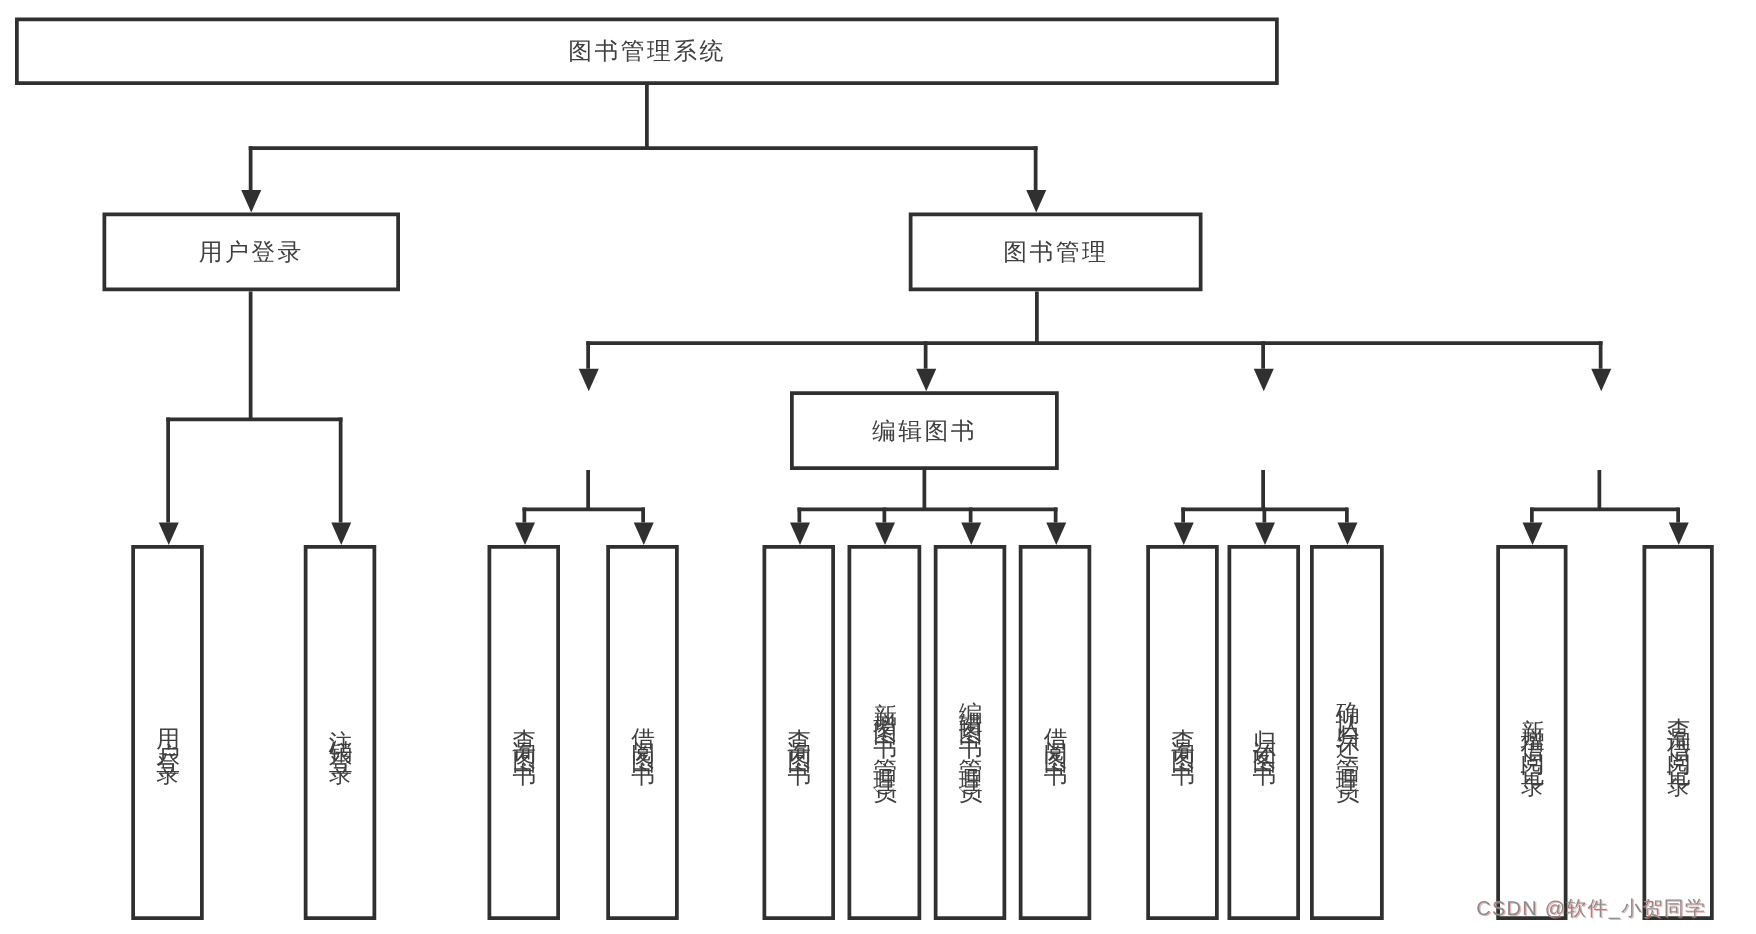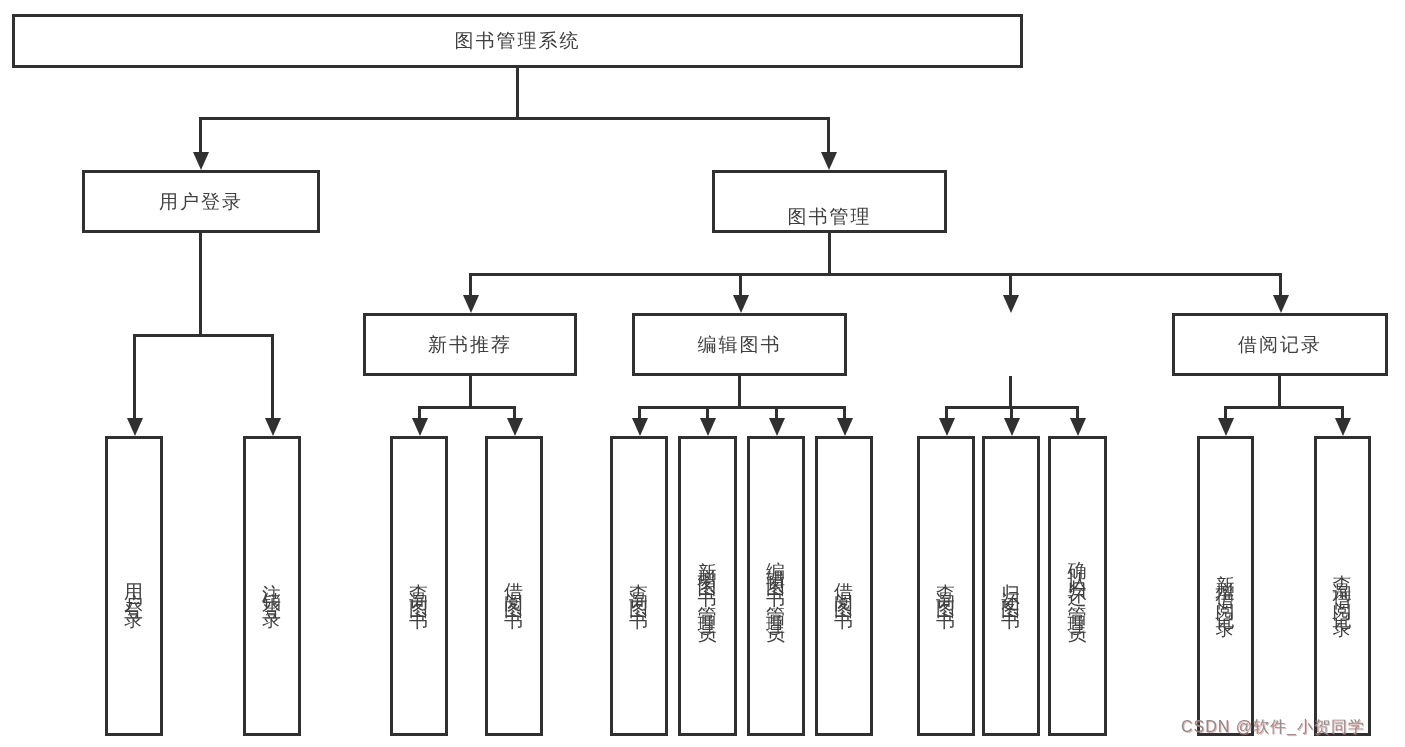--- a/index.html
+++ b/index.html
@@ -78,32 +78,26 @@
   <div class="arrow" style="left:1224px;top:406px;height:12px;"></div>
   <div class="arrow" style="left:1341px;top:406px;height:12px;"></div>
 
   <div class="box" style="left:12px;top:14px;width:1011px;height:54px;">
     <span>图书管理系统</span>
   </div>
 
   <div class="box" style="left:82px;top:170px;width:238px;height:63px;">
     <span>用户登录</span>
   </div>
-  <div class="box" style="left:712px;top:170px;width:235px;height:63px;align-items:flex-end;">
+  <div class="box" style="left:727px;top:170px;width:235px;height:63px;">
     <span>图书管理</span>
   </div>
 
-  <div class="box" style="left:363px;top:313px;width:214px;height:63px;">
-    <span>新书推荐</span>
-  </div>
   <div class="box" style="left:632px;top:313px;width:215px;height:63px;">
     <span>编辑图书</span>
-  </div>
-  <div class="box" style="left:1172px;top:313px;width:216px;height:63px;">
-    <span>借阅记录</span>
   </div>
 
   <div class="box vbox" style="left:105px;top:436px;width:58px;height:300px;">
     <span>用户登录</span>
   </div>
   <div class="box vbox" style="left:243px;top:436px;width:58px;height:300px;">
     <span>注销登录</span>
   </div>
 
   <div class="box vbox" style="left:390px;top:436px;width:58px;height:300px;">

